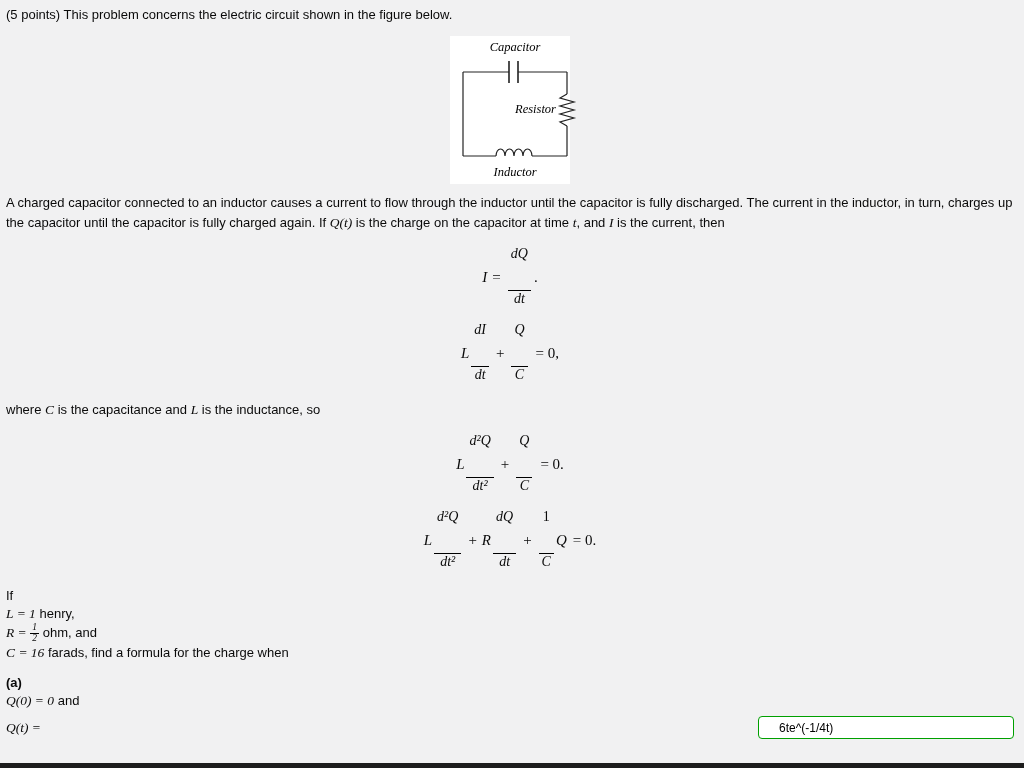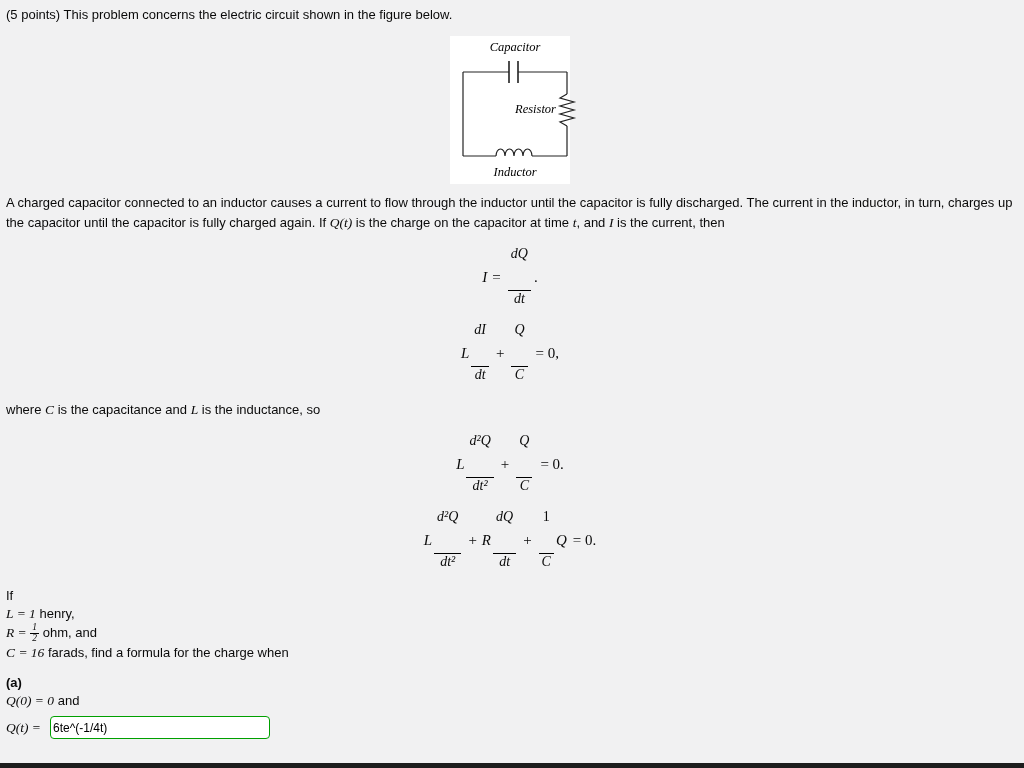--- a/index.html
+++ b/index.html
@@ -26,24 +26,24 @@
   .op{margin:0 5px;}
   .rel{margin-left:6px;}
   .end{margin-left:1px;}
   .given{margin-top:12px;}
   .line{line-height:18px;}
   .sfrac{display:inline-block;vertical-align:-4px;text-align:center;font-family:"Liberation Serif",serif;}
   .sfrac .n,.sfrac .d{display:block;font-size:9.5px;line-height:1.05;padding:0 2px;font-style:italic;}
   .sfrac .d{border-top:1px solid #000;}
   .part{margin-top:12px;}
   .part-label{font-weight:bold;line-height:18px;}
-  .answer-row{display:flex;align-items:center;gap:9px;margin-top:6px;}
+  .answer-row{display:flex;align-items:center;gap:9px;margin-top:6px;justify-content:space-between;}
   .answer-input{
     width:214px;height:19px;border:1.5px solid #888;border-radius:4px;
-    background:#fff;font:12px "Liberation Sans",sans-serif;padding:1px 2px;outline:none;color:#000;
+    background:#fff;font:12px "Liberation Sans",sans-serif;padding:1px 20px;outline:none;color:#000;
   }
   .part-b{margin-top:24px;}
   .bottom-bar{position:absolute;left:0;right:0;bottom:0;height:5px;background:#1d1d1d;}
 </style>
 </head>
 <body>
 
 <div class="content">
 
   <div class="header-line">(5 points) This problem concerns the electric circuit shown in the figure below.</div>

